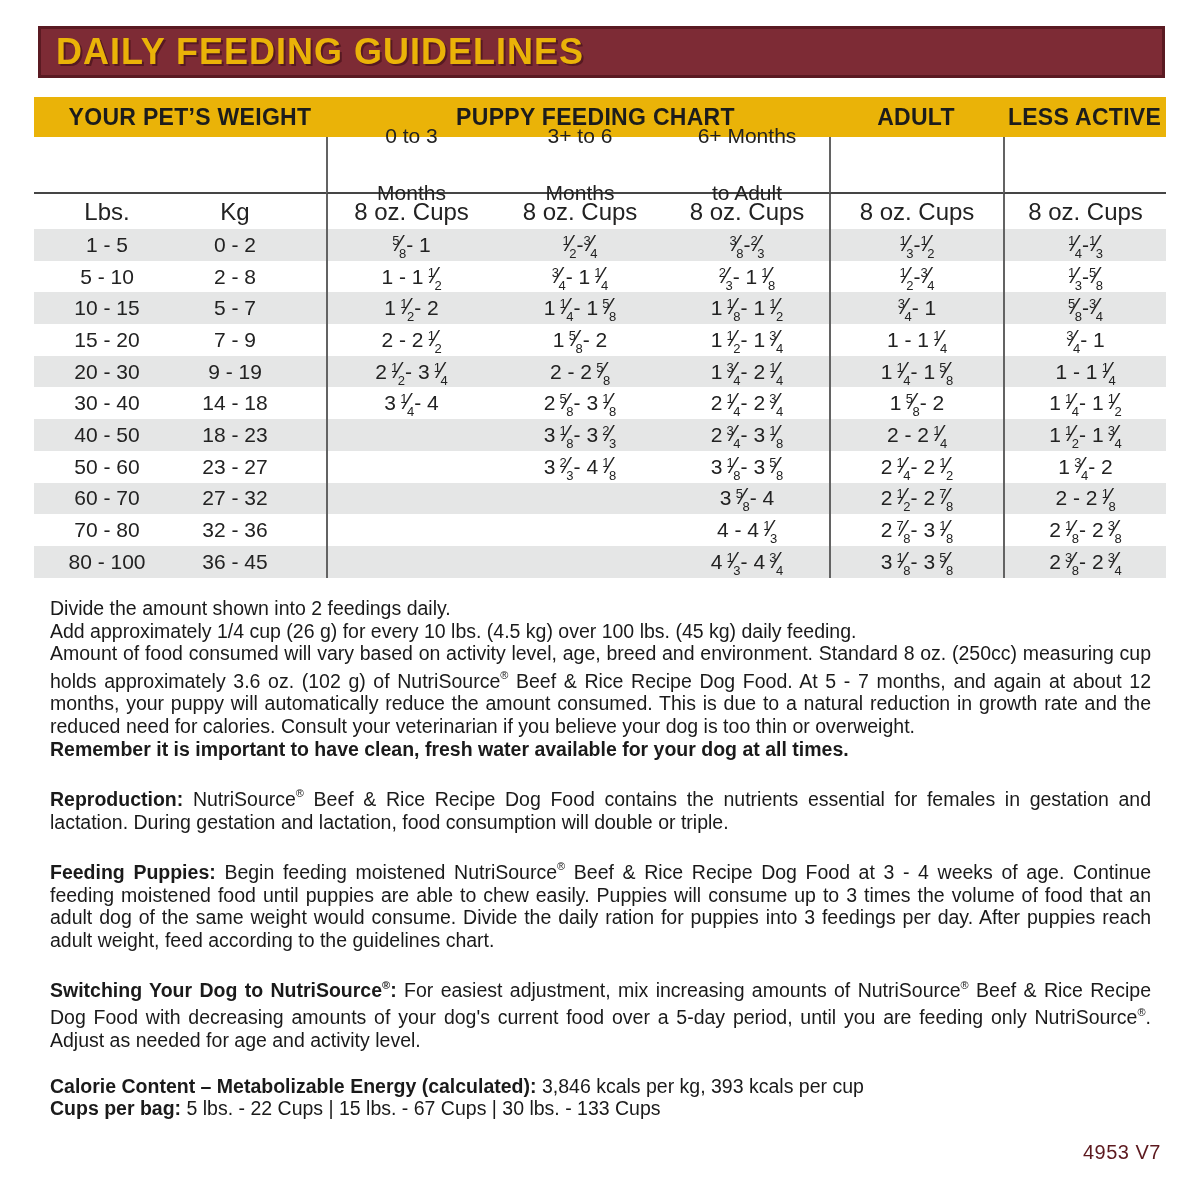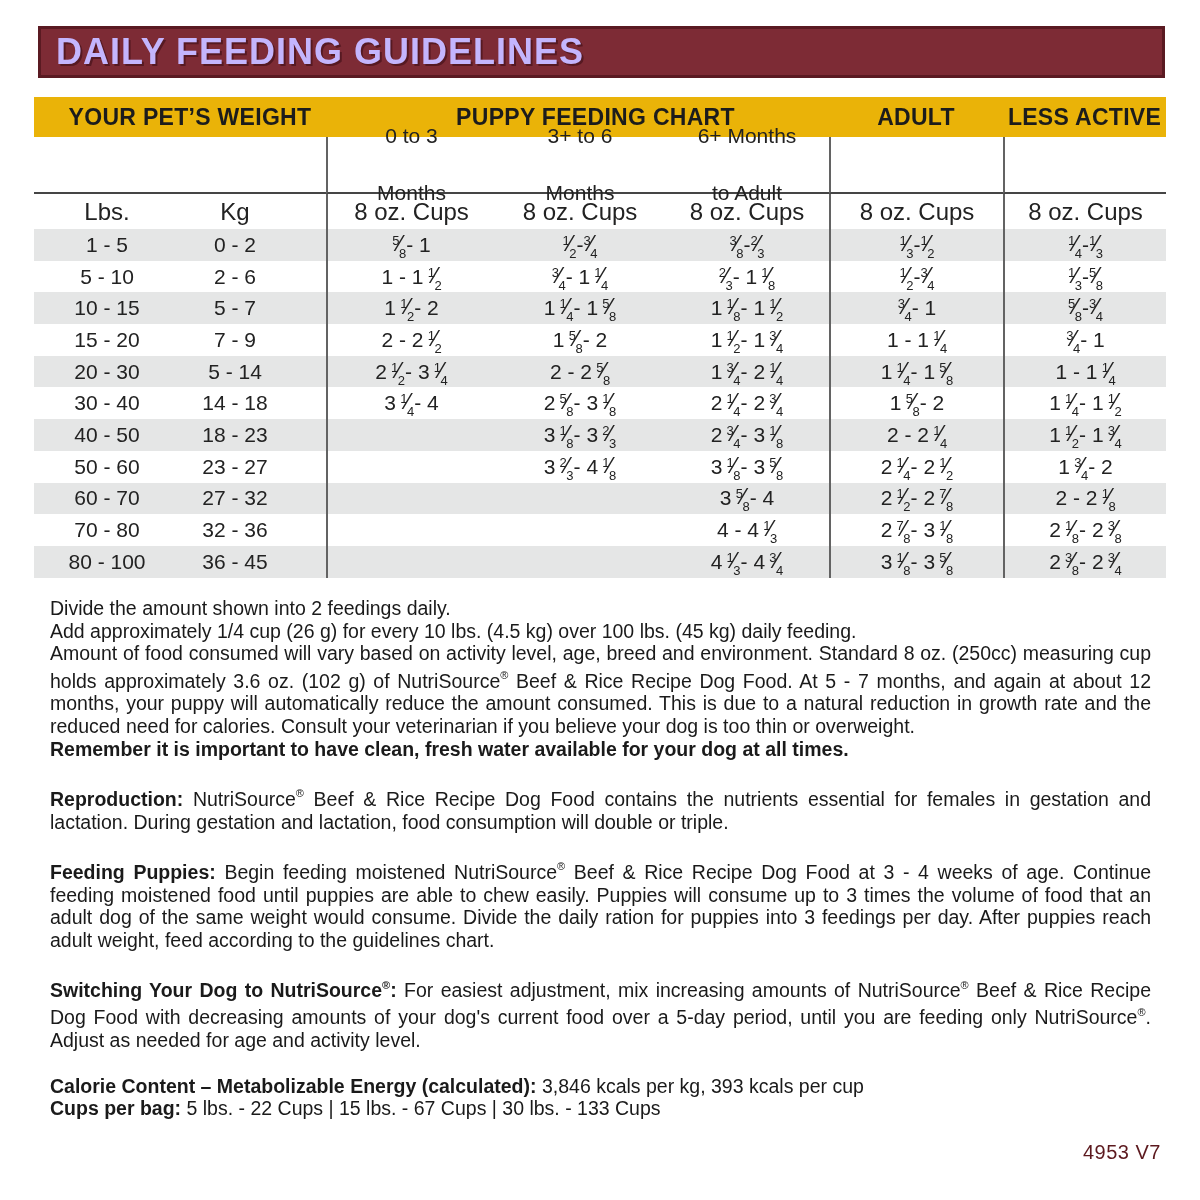--- a/index.html
+++ b/index.html
@@ -3,21 +3,21 @@
 <meta charset="utf-8">
 <style>
   html,body{margin:0;padding:0;background:#ffffff;}
   .page{position:relative;width:1200px;height:1200px;background:#ffffff;overflow:hidden;
         font-family:"Liberation Sans",sans-serif;color:#222;}
 
   
   .banner{position:absolute;left:38px;top:26px;width:1127px;height:52px;
           background:#7d2b35;border:3px solid #5a1a22;box-sizing:border-box;
           display:flex;align-items:center;}
-  .banner .ttl{font-size:36px;font-weight:bold;letter-spacing:1px;color:#c4b5fd;
+  .banner .ttl{font-size:36px;font-weight:bold;letter-spacing:1px;color:#eab308;
                padding-left:15px;white-space:nowrap;
                text-shadow:2px 2px 0 rgba(40,5,10,0.45);}
 
   
   .tablewrap{position:absolute;left:34px;top:97px;width:1132px;}
   .band{display:grid;grid-template-columns:292px 503px 174px 163px;height:40px;
         background:#eab308;}
   .band .gh{display:flex;align-items:center;justify-content:center;
             font-size:23px;font-weight:bold;letter-spacing:0.3px;color:#1c1c1c;}
   .band .gh.nudge1{transform:translateX(10px);}
@@ -100,42 +100,42 @@
       <div class="c uh bl">8 oz. Cups</div>
 
     <div class="c shade">1 - 5</div>
         <div class="c shade kgpad">0 - 2</div>
         <div class="c shade bl"><span class="fr"><sup>5</sup><span class="sl">⁄</span><sub>8</sub></span> - 1</div>
         <div class="c shade"><span class="fr"><sup>1</sup><span class="sl">⁄</span><sub>2</sub></span> - <span class="fr"><sup>3</sup><span class="sl">⁄</span><sub>4</sub></span></div>
         <div class="c shade"><span class="fr"><sup>3</sup><span class="sl">⁄</span><sub>8</sub></span> - <span class="fr"><sup>2</sup><span class="sl">⁄</span><sub>3</sub></span></div>
         <div class="c shade bl"><span class="fr"><sup>1</sup><span class="sl">⁄</span><sub>3</sub></span> - <span class="fr"><sup>1</sup><span class="sl">⁄</span><sub>2</sub></span></div>
         <div class="c shade bl"><span class="fr"><sup>1</sup><span class="sl">⁄</span><sub>4</sub></span> - <span class="fr"><sup>1</sup><span class="sl">⁄</span><sub>3</sub></span></div>
         <div class="c">5 - 10</div>
-        <div class="c kgpad">2 - 6</div>
+        <div class="c kgpad">2 - 8</div>
         <div class="c bl">1 - 1 <span class="fr"><sup>1</sup><span class="sl">⁄</span><sub>2</sub></span></div>
         <div class="c"><span class="fr"><sup>3</sup><span class="sl">⁄</span><sub>4</sub></span> - 1 <span class="fr"><sup>1</sup><span class="sl">⁄</span><sub>4</sub></span></div>
         <div class="c"><span class="fr"><sup>2</sup><span class="sl">⁄</span><sub>3</sub></span> - 1 <span class="fr"><sup>1</sup><span class="sl">⁄</span><sub>8</sub></span></div>
         <div class="c bl"><span class="fr"><sup>1</sup><span class="sl">⁄</span><sub>2</sub></span> - <span class="fr"><sup>3</sup><span class="sl">⁄</span><sub>4</sub></span></div>
         <div class="c bl"><span class="fr"><sup>1</sup><span class="sl">⁄</span><sub>3</sub></span> - <span class="fr"><sup>5</sup><span class="sl">⁄</span><sub>8</sub></span></div>
         <div class="c shade">10 - 15</div>
         <div class="c shade kgpad">5 - 7</div>
         <div class="c shade bl">1 <span class="fr"><sup>1</sup><span class="sl">⁄</span><sub>2</sub></span> - 2</div>
         <div class="c shade">1 <span class="fr"><sup>1</sup><span class="sl">⁄</span><sub>4</sub></span> - 1 <span class="fr"><sup>5</sup><span class="sl">⁄</span><sub>8</sub></span></div>
         <div class="c shade">1 <span class="fr"><sup>1</sup><span class="sl">⁄</span><sub>8</sub></span> - 1 <span class="fr"><sup>1</sup><span class="sl">⁄</span><sub>2</sub></span></div>
         <div class="c shade bl"><span class="fr"><sup>3</sup><span class="sl">⁄</span><sub>4</sub></span> - 1</div>
         <div class="c shade bl"><span class="fr"><sup>5</sup><span class="sl">⁄</span><sub>8</sub></span> - <span class="fr"><sup>3</sup><span class="sl">⁄</span><sub>4</sub></span></div>
         <div class="c">15 - 20</div>
         <div class="c kgpad">7 - 9</div>
         <div class="c bl">2 - 2 <span class="fr"><sup>1</sup><span class="sl">⁄</span><sub>2</sub></span></div>
         <div class="c">1 <span class="fr"><sup>5</sup><span class="sl">⁄</span><sub>8</sub></span> - 2</div>
         <div class="c">1 <span class="fr"><sup>1</sup><span class="sl">⁄</span><sub>2</sub></span> - 1 <span class="fr"><sup>3</sup><span class="sl">⁄</span><sub>4</sub></span></div>
         <div class="c bl">1 - 1 <span class="fr"><sup>1</sup><span class="sl">⁄</span><sub>4</sub></span></div>
         <div class="c bl"><span class="fr"><sup>3</sup><span class="sl">⁄</span><sub>4</sub></span> - 1</div>
         <div class="c shade">20 - 30</div>
-        <div class="c shade kgpad">5 - 14</div>
+        <div class="c shade kgpad">9 - 19</div>
         <div class="c shade bl">2 <span class="fr"><sup>1</sup><span class="sl">⁄</span><sub>2</sub></span> - 3 <span class="fr"><sup>1</sup><span class="sl">⁄</span><sub>4</sub></span></div>
         <div class="c shade">2 - 2 <span class="fr"><sup>5</sup><span class="sl">⁄</span><sub>8</sub></span></div>
         <div class="c shade">1 <span class="fr"><sup>3</sup><span class="sl">⁄</span><sub>4</sub></span> - 2 <span class="fr"><sup>1</sup><span class="sl">⁄</span><sub>4</sub></span></div>
         <div class="c shade bl">1 <span class="fr"><sup>1</sup><span class="sl">⁄</span><sub>4</sub></span> - 1 <span class="fr"><sup>5</sup><span class="sl">⁄</span><sub>8</sub></span></div>
         <div class="c shade bl">1 - 1 <span class="fr"><sup>1</sup><span class="sl">⁄</span><sub>4</sub></span></div>
         <div class="c">30 - 40</div>
         <div class="c kgpad">14 - 18</div>
         <div class="c bl">3 <span class="fr"><sup>1</sup><span class="sl">⁄</span><sub>4</sub></span> - 4</div>
         <div class="c">2 <span class="fr"><sup>5</sup><span class="sl">⁄</span><sub>8</sub></span> - 3 <span class="fr"><sup>1</sup><span class="sl">⁄</span><sub>8</sub></span></div>
         <div class="c">2 <span class="fr"><sup>1</sup><span class="sl">⁄</span><sub>4</sub></span> - 2 <span class="fr"><sup>3</sup><span class="sl">⁄</span><sub>4</sub></span></div>

